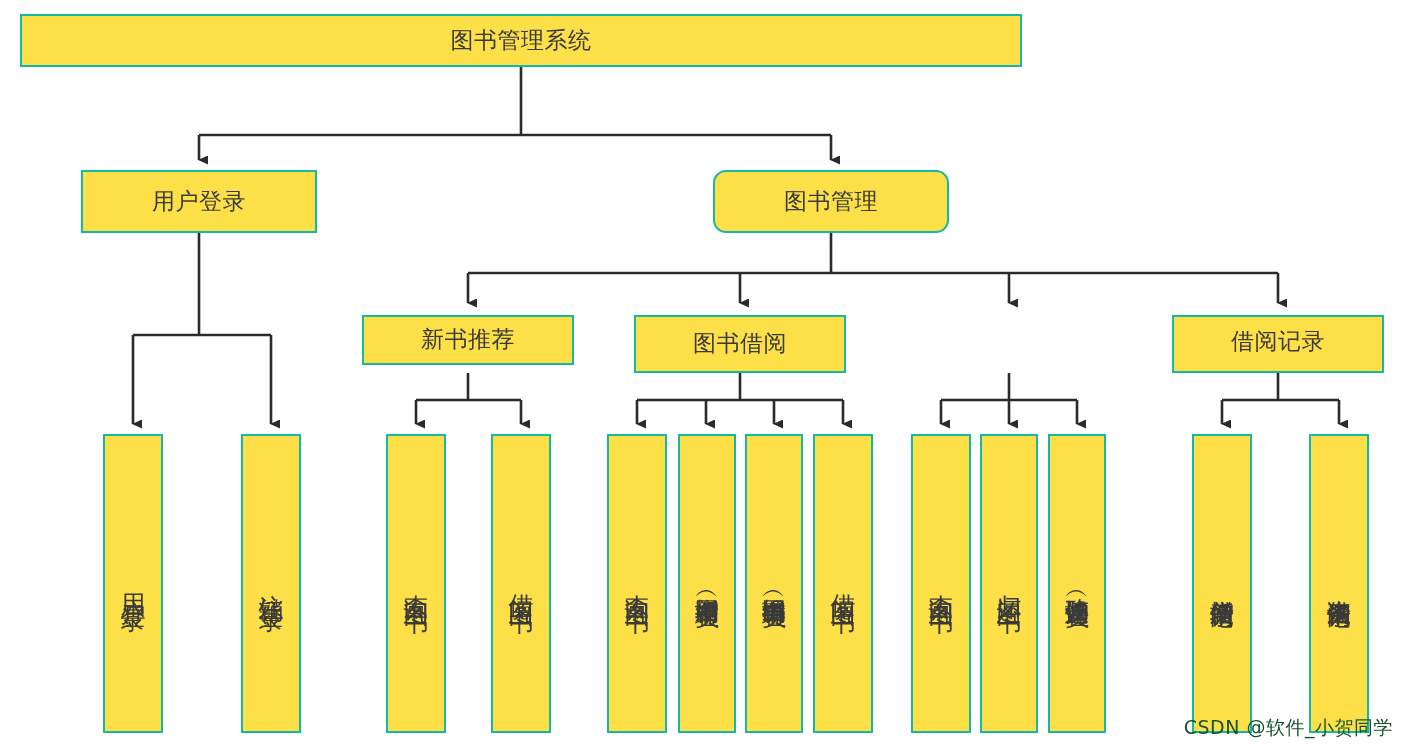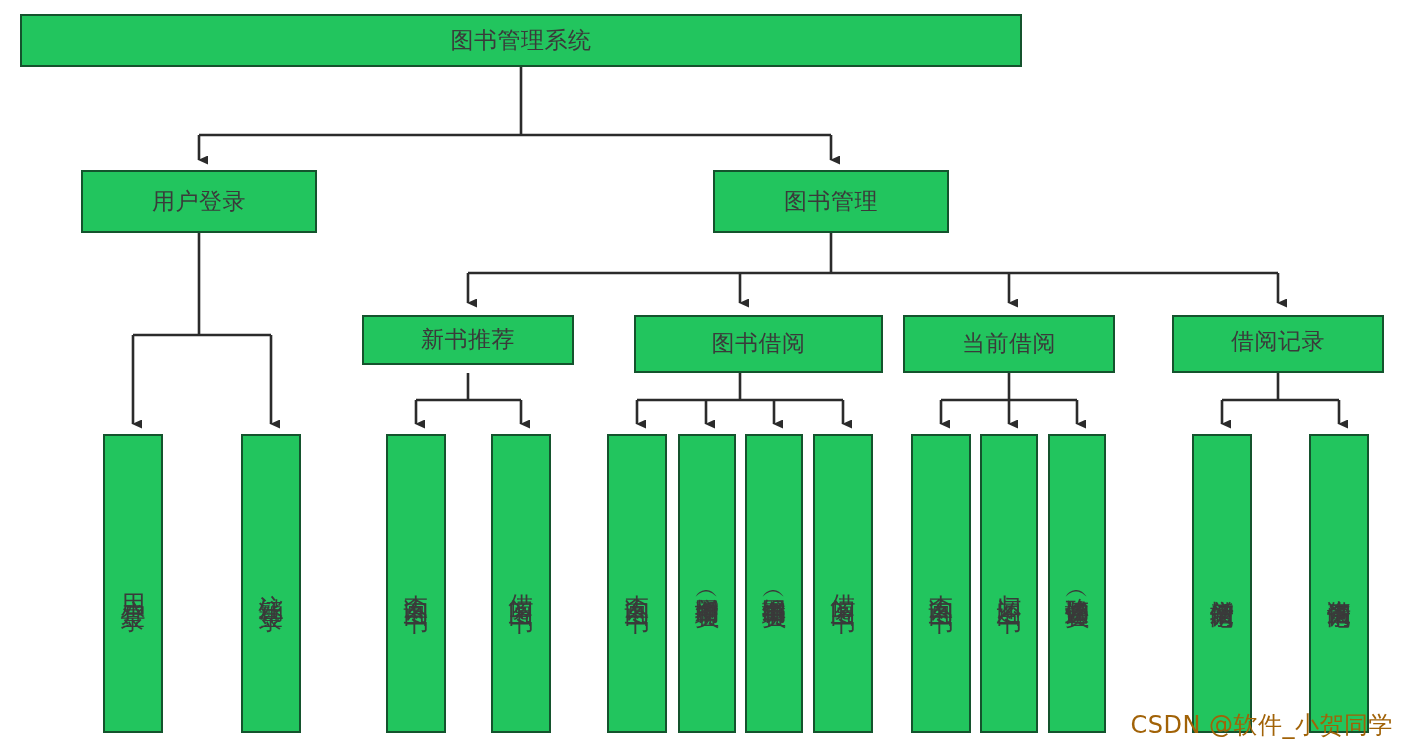--- a/index.html
+++ b/index.html
@@ -24,22 +24,22 @@
   svg.canvas {
     position: absolute;
     left: 0;
     top: 0;
     width: 1405px;
     height: 747px;
   }
   .node-box {
     position: absolute;
     box-sizing: border-box;
-    background: #22c55e;
-    border: 2px solid #14532d;
+    background: #fde047;
+    border: 2px solid #14b8a6;
     display: flex;
     align-items: center;
     justify-content: center;
   }
   .node-label {
     color: #3a3a3a;
     font-size: 23px;
     line-height: 1.12;
     letter-spacing: 0.5px;
     white-space: nowrap;
@@ -61,22 +61,22 @@
     overflow: visible;
   }
   .node-box.vertical.tight .node-label {
     letter-spacing: 1px;
     font-size: 24px;
   }
   .watermark {
     position: absolute;
     right: 12px;
     bottom: 6px;
-    color: #a16207;
-    font-size: 24px;
+    color: #14532d;
+    font-size: 19px;
     white-space: nowrap;
     letter-spacing: 0.5px;
     pointer-events: none;
     margin-left: 13px;
   }
 </style>
 </head>
 <body>
 
 <div id="diagram-root">
@@ -144,35 +144,32 @@
   </svg>
 
   <div class="node-box" style="left:20px; top:14px; width:1002px; height:53px;">
     <span class="node-label">图书管理系统</span>
   </div>
 
   <div class="node-box" style="left:81px; top:170px; width:236px; height:63px;">
     <span class="node-label">用户登录</span>
   </div>
 
-  <div class="node-box" style="left:713px; top:170px; width:236px; height:63px;">
+  <div class="node-box" style="left:713px; top:170px; width:236px; height:63px;border-radius:13px;">
     <span class="node-label">图书管理</span>
   </div>
 
   <div class="node-box" style="left:362px; top:315px; width:212px; height:50px;">
     <span class="node-label">新书推荐</span>
   </div>
 
-  <div class="node-box" style="left:634px; top:315px; width:249px; height:58px;">
+  <div class="node-box" style="left:634px; top:315px; width:212px; height:58px;">
     <span class="node-label">图书借阅</span>
   </div>
 
-  <div class="node-box" style="left:903px; top:315px; width:212px; height:58px;">
-    <span class="node-label">当前借阅</span>
-  </div>
 
   <div class="node-box" style="left:1172px; top:315px; width:212px; height:58px;font-family:Liberation Mono, monospace;">
     <span class="node-label">借阅记录</span>
   </div>
 
   <div class="node-box vertical" style="left:103px; top:434px; width:60px; height:299px;">
     <span class="node-label">用户登录</span>
   </div>
 
   <div class="node-box vertical" style="left:241px; top:434px; width:60px; height:299px;">

